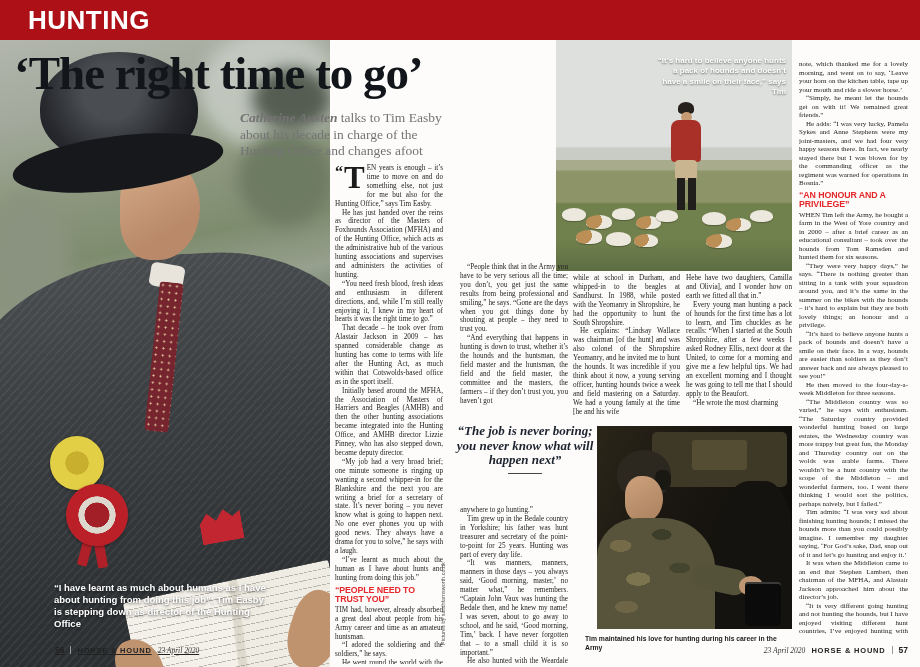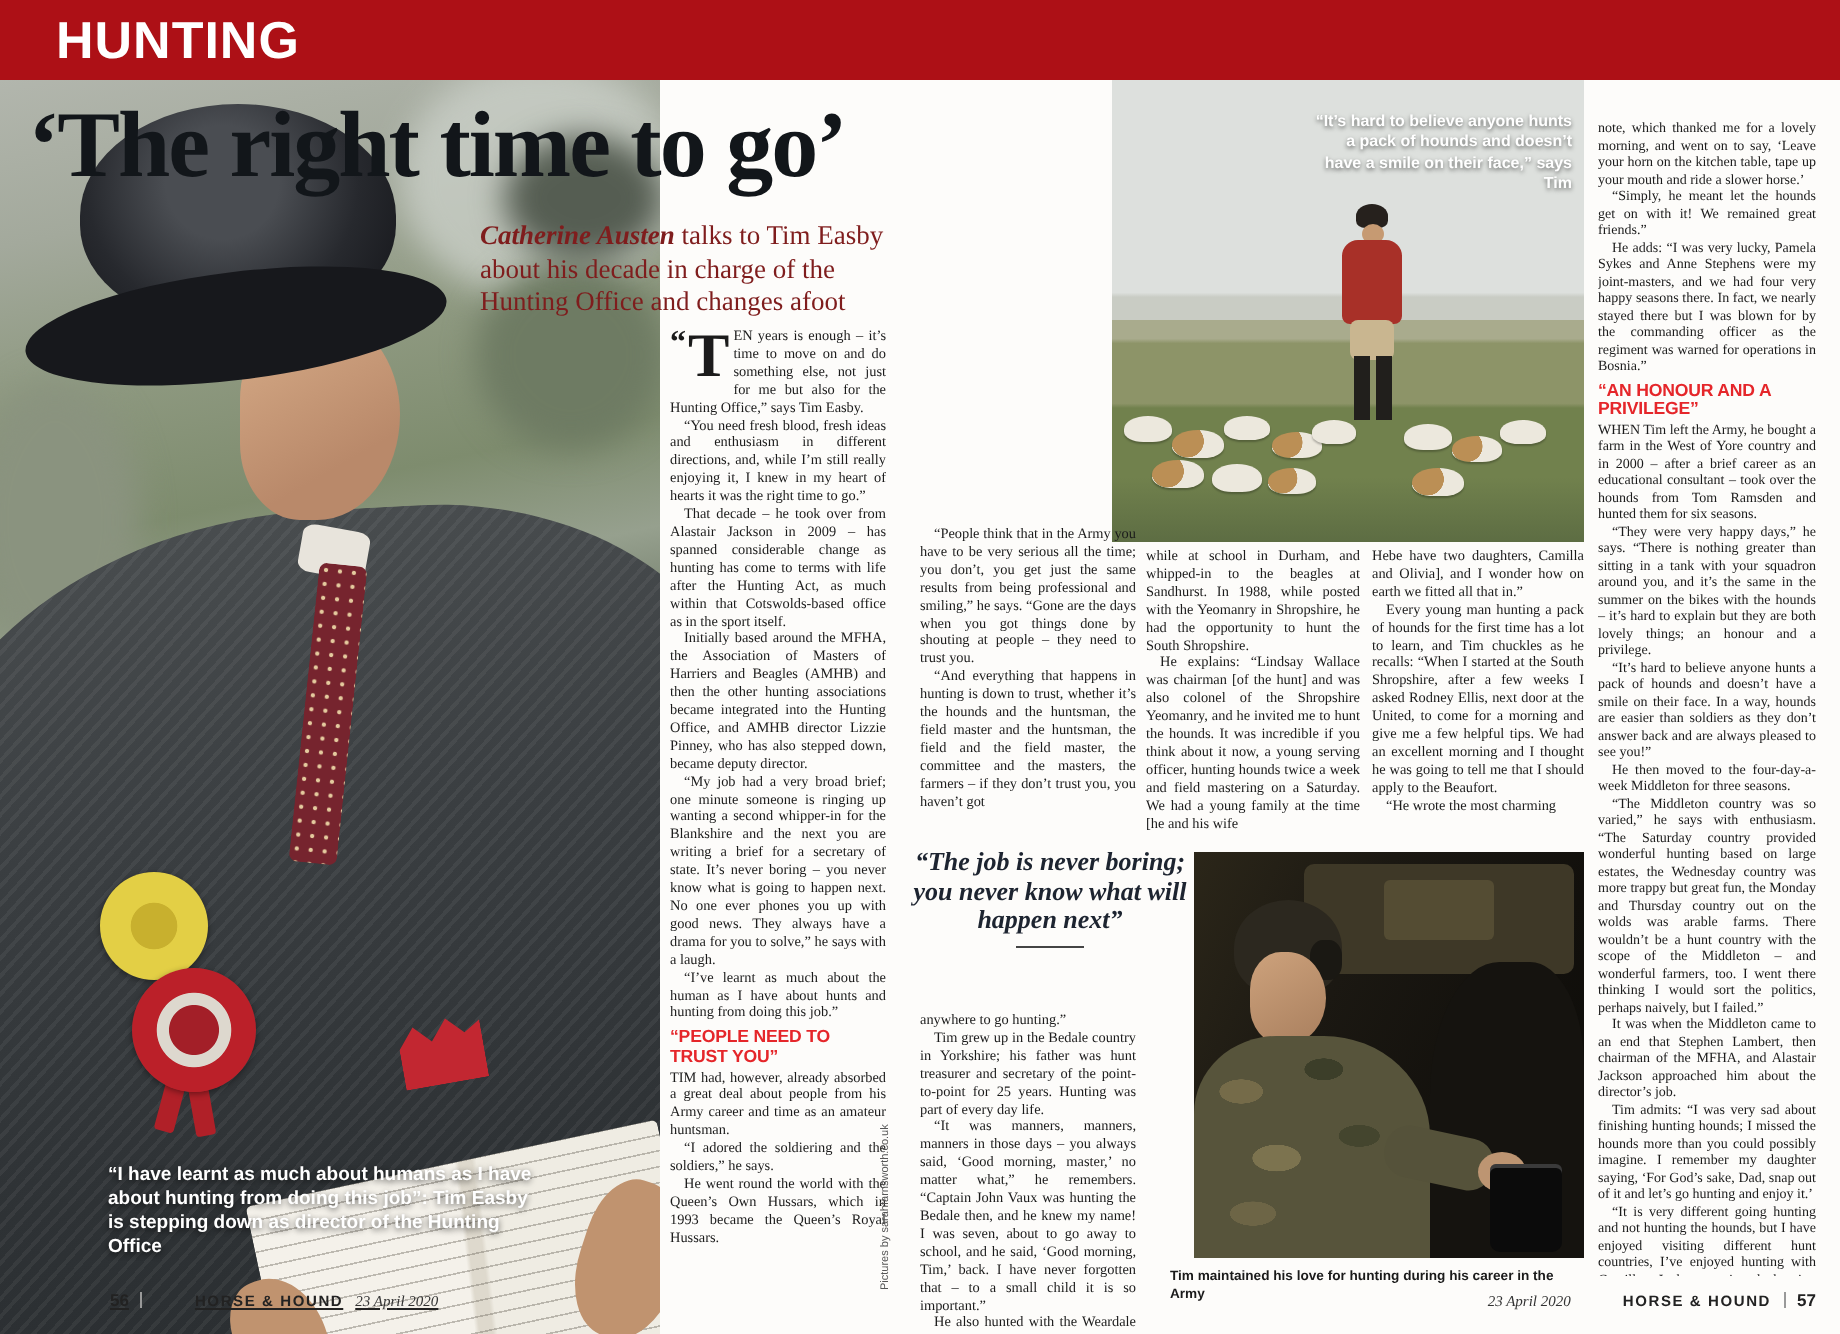--- a/index.html
+++ b/index.html
@@ -6,21 +6,21 @@
   .spread{position:relative;width:920px;height:667px;background:#fdfcfa;overflow:hidden;
           font-family:"Liberation Serif",serif;color:#1b1b1b;}
   
   .banner{position:absolute;left:0;top:0;width:920px;height:40px;background:#ad1016;}
   .banner-label{position:absolute;left:28px;top:0;line-height:40px;font-family:"Liberation Sans",sans-serif;
           font-weight:800;font-size:26px;color:#ffffff;letter-spacing:.5px;}
   
   .headline{position:absolute;left:14px;top:50px;width:560px;margin:0;font-weight:700;font-size:47px;
           line-height:1.0;letter-spacing:-1px;color:#12161a;z-index:30;}
   .standfirst{position:absolute;left:240px;top:110px;width:218px;margin:0;font-size:13.5px;line-height:16.5px;
-          color:#7f1d1d;z-index:30;}
+          color:#737373;z-index:30;}
   .sf-author{font-style:italic;font-weight:700;}
   
   .photo-main{position:absolute;left:0;top:40px;width:330px;height:627px;overflow:hidden;
           background:linear-gradient(168deg,#b2b6ad 0%,#a3a99c 12%,#8d987f 24%,#7e8c6e 34%,#96a08e 42%,#6f7a68 50%,#555d52 60%,#41463f 72%,#383b37 86%,#30322f 100%);}
   .blob{position:absolute;border-radius:50%;filter:blur(8px);}
   .mp-suit{position:absolute;left:-40px;top:215px;width:420px;height:460px;z-index:2;
           background:linear-gradient(175deg,#4a4e50 0%,#3a3e41 35%,#2e3235 70%,#282c2f 100%);
           background-image:repeating-linear-gradient(135deg,rgba(255,255,255,.05) 0 2px,transparent 2px 6px),
             linear-gradient(175deg,#4a4e50 0%,#3a3e41 35%,#2e3235 70%,#282c2f 100%);
           border-radius:50% 38% 0 0 / 34% 26% 0 0;transform:rotate(-3deg);}
@@ -82,21 +82,21 @@
   .pullquote{position:absolute;left:449px;top:424px;width:152px;text-align:center;z-index:5;}
   .pq-text{font-style:italic;font-weight:700;font-size:13px;line-height:14.5px;color:#1d2430;}
   .pq-rule{width:34px;height:1px;background:#444;margin:5px auto 0;}
   
   .credit-vertical{position:absolute;left:440px;top:545px;height:100px;width:9px;
           writing-mode:vertical-rl;transform:rotate(180deg);font-family:"Liberation Sans",sans-serif;
           font-size:5.5px;color:#555;}
   .footer{position:absolute;top:645px;display:flex;align-items:baseline;gap:6px;
           font-family:"Liberation Sans",sans-serif;font-size:7.5px;color:#222;z-index:12;}
   .footer .pg{font-weight:700;font-size:8.5px;}
-  .footer .mag{font-weight:700;letter-spacing:.8px;margin-left:20px;}
+  .footer .mag{font-weight:700;letter-spacing:.8px;}
   .footer .dt{font-style:italic;font-family:"Liberation Serif",serif;color:#333;}
   .footer-left{left:55px;text-decoration:underline;}
   .footer-right{right:12px;}
   .footer .sep{width:1px;height:8px;background:#999;align-self:center;}
 </style>
 </head>
 <body>
 
 <div class="spread">
 
@@ -146,20 +146,21 @@
     <div class="hound tan" style="left:78px;top:194px;width:24px;height:13px;"></div>
     <div class="hound" style="left:146px;top:172px;width:24px;height:13px;"></div>
     <div class="hound tan" style="left:170px;top:178px;width:25px;height:13px;"></div>
     <div class="hound" style="left:194px;top:170px;width:23px;height:12px;"></div>
     <div class="hound tan" style="left:150px;top:194px;width:26px;height:14px;"></div>
     <div class="hp-caption">“It’s hard to believe anyone hunts a pack of hounds and doesn’t have a smile on their face,” says Tim</div>
   </div>
 
   <div class="col col1">
     <p class="para np"><span class="bigq">“</span><span class="dropcap">T</span><span>EN years is enough – it’s time to move on and do something else, not just for me but also for the Hunting Office,” says Tim Easby.</span></p>
+    <p class="para">He has just handed over the reins as director of the Masters of Foxhounds Association (MFHA) and of the Hunting Office, which acts as the administrative hub of the various hunting associations and supervises and administers the activities of hunting.</p>
     <p class="para">“You need fresh blood, fresh ideas and enthusiasm in different directions, and, while I’m still really enjoying it, I knew in my heart of hearts it was the right time to go.”</p>
     <p class="para">That decade – he took over from Alastair Jackson in 2009 – has spanned considerable change as hunting has come to terms with life after the Hunting Act, as much within that Cotswolds-based office as in the sport itself.</p>
     <p class="para">Initially based around the MFHA, the Association of Masters of Harriers and Beagles (AMHB) and then the other hunting associations became integrated into the Hunting Office, and AMHB director Lizzie Pinney, who has also stepped down, became deputy director.</p>
     <p class="para">“My job had a very broad brief; one minute someone is ringing up wanting a second whipper-in for the Blankshire and the next you are writing a brief for a secretary of state. It’s never boring – you never know what is going to happen next. No one ever phones you up with good news. They always have a drama for you to solve,” he says with a laugh.</p>
     <p class="para">“I’ve learnt as much about the human as I have about hunts and hunting from doing this job.”</p>
     <h3 class="subhead">“PEOPLE NEED TO TRUST YOU”</h3>
     <p class="para np">TIM had, however, already absorbed a great deal about people from his Army career and time as an amateur huntsman.</p>
     <p class="para">“I adored the soldiering and the soldiers,” he says.</p>
     <p class="para">He went round the world with the Queen’s Own Hussars, which in 1993 became the Queen’s Royal Hussars.</p>
   </div>
@@ -209,22 +210,22 @@
   <div class="col col5">
     <p class="para np">note, which thanked me for a lovely morning, and went on to say, ‘Leave your horn on the kitchen table, tape up your mouth and ride a slower horse.’</p>
     <p class="para">“Simply, he meant let the hounds get on with it! We remained great friends.”</p>
     <p class="para">He adds: “I was very lucky, Pamela Sykes and Anne Stephens were my joint-masters, and we had four very happy seasons there. In fact, we nearly stayed there but I was blown for by the commanding officer as the regiment was warned for operations in Bosnia.”</p>
     <h3 class="subhead">“AN HONOUR AND A PRIVILEGE”</h3>
     <p class="para np">WHEN Tim left the Army, he bought a farm in the West of Yore country and in 2000 – after a brief career as an educational consultant – took over the hounds from Tom Ramsden and hunted them for six seasons.</p>
     <p class="para">“They were very happy days,” he says. “There is nothing greater than sitting in a tank with your squadron around you, and it’s the same in the summer on the bikes with the hounds – it’s hard to explain but they are both lovely things; an honour and a privilege.</p>
     <p class="para">“It’s hard to believe anyone hunts a pack of hounds and doesn’t have a smile on their face. In a way, hounds are easier than soldiers as they don’t answer back and are always pleased to see you!”</p>
     <p class="para">He then moved to the four-day-a-week Middleton for three seasons.</p>
     <p class="para">“The Middleton country was so varied,” he says with enthusiasm. “The Saturday country provided wonderful hunting based on large estates, the Wednesday country was more trappy but great fun, the Monday and Thursday country out on the wolds was arable farms. There wouldn’t be a hunt country with the scope of the Middleton – and wonderful farmers, too. I went there thinking I would sort the politics, perhaps naively, but I failed.”</p>
+    <p class="para">Tim admits: “I was very sad about finishing hunting hounds; I missed the hounds more than you could possibly imagine. I remember my daughter saying, ‘For God’s sake, Dad, snap out of it and let’s go hunting and enjoy it.’</p>
     <p class="para">It was when the Middleton came to an end that Stephen Lambert, then chairman of the MFHA, and Alastair Jackson approached him about the director’s job.</p>
-    <p class="para">Tim admits: “I was very sad about finishing hunting hounds; I missed the hounds more than you could possibly imagine. I remember my daughter saying, ‘For God’s sake, Dad, snap out of it and let’s go hunting and enjoy it.’</p>
     <p class="para">“It is very different going hunting and not hunting the hounds, but I have enjoyed visiting different hunt countries, I’ve enjoyed hunting with Camilla, I have enjoyed hunting abroad.</p>
   </div>
 
   <div class="credit-vertical">Pictures by sarahfarnsworth.co.uk</div>
 
   <div class="footer footer-left">
     <span class="pg">56</span>
     <span class="sep"></span>
     <span class="mag">HORSE &amp; HOUND</span>
     <span class="dt">23 April 2020</span>

